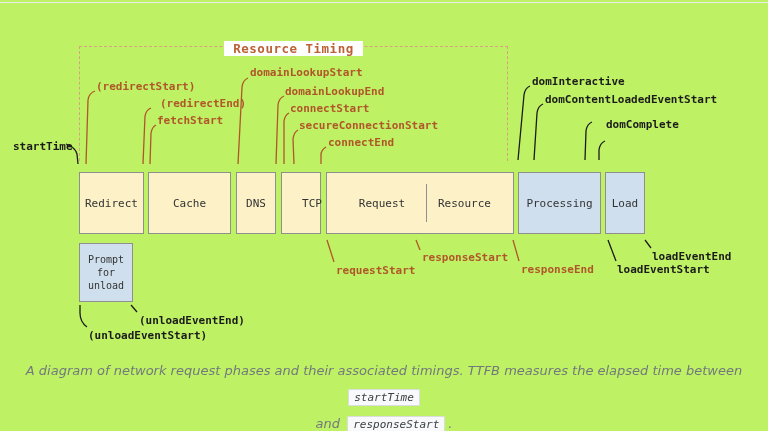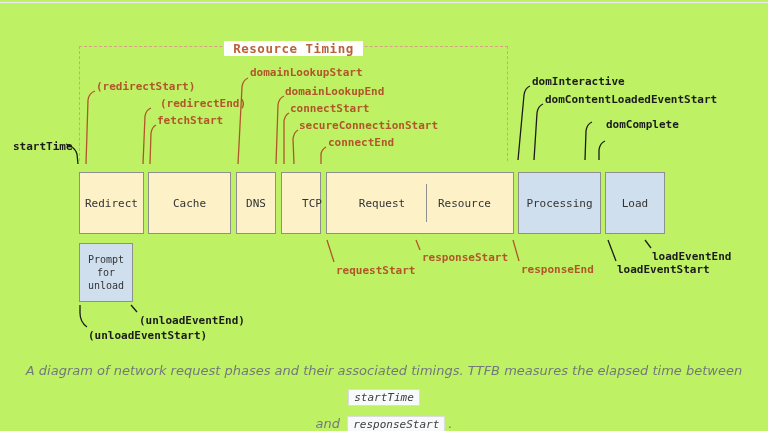--- a/index.html
+++ b/index.html
@@ -18,21 +18,21 @@
   .pbox { position:absolute; top:172px; height:62px; box-sizing:border-box; border:1px solid #8f8f8f;
           background:#fdf1c7; display:flex; align-items:center; justify-content:center;
           font-size:11px; color:#333; }
   .pbox.doc { background:#cfdfee; }
   #box-redirect   { left:79px;  width:65px; }
   #box-cache      { left:148px; width:83px; }
   #box-dns        { left:236px; width:40px; }
   #box-tcp        { left:281px; width:40px;padding-left:22px; }
   #box-reqres     { left:326px; width:188px; padding:11px; }
   #box-processing { left:518px; width:83px; }
-  #box-load       { left:605px; width:60px; }
+  #box-load       { left:605px; width:40px; }
   .cell { height:100%; display:flex; align-items:center; justify-content:center; }
   .cell.request  { flex:0 0 88px; border-right:1px solid #8f8f8f; }
   .cell.response { flex:1; }
   #box-prompt { left:79px; top:243px; width:54px; height:59px; font-size:10px; line-height:1.3;
                 text-align:center; padding:2px; flex-direction:column; }
 
   
   .lbl { position:absolute; font-size:11px; font-weight:bold; white-space:nowrap; }
   .lbl.net { color:#b0562a; }
   .lbl.doc { color:#1b1b1b; }

